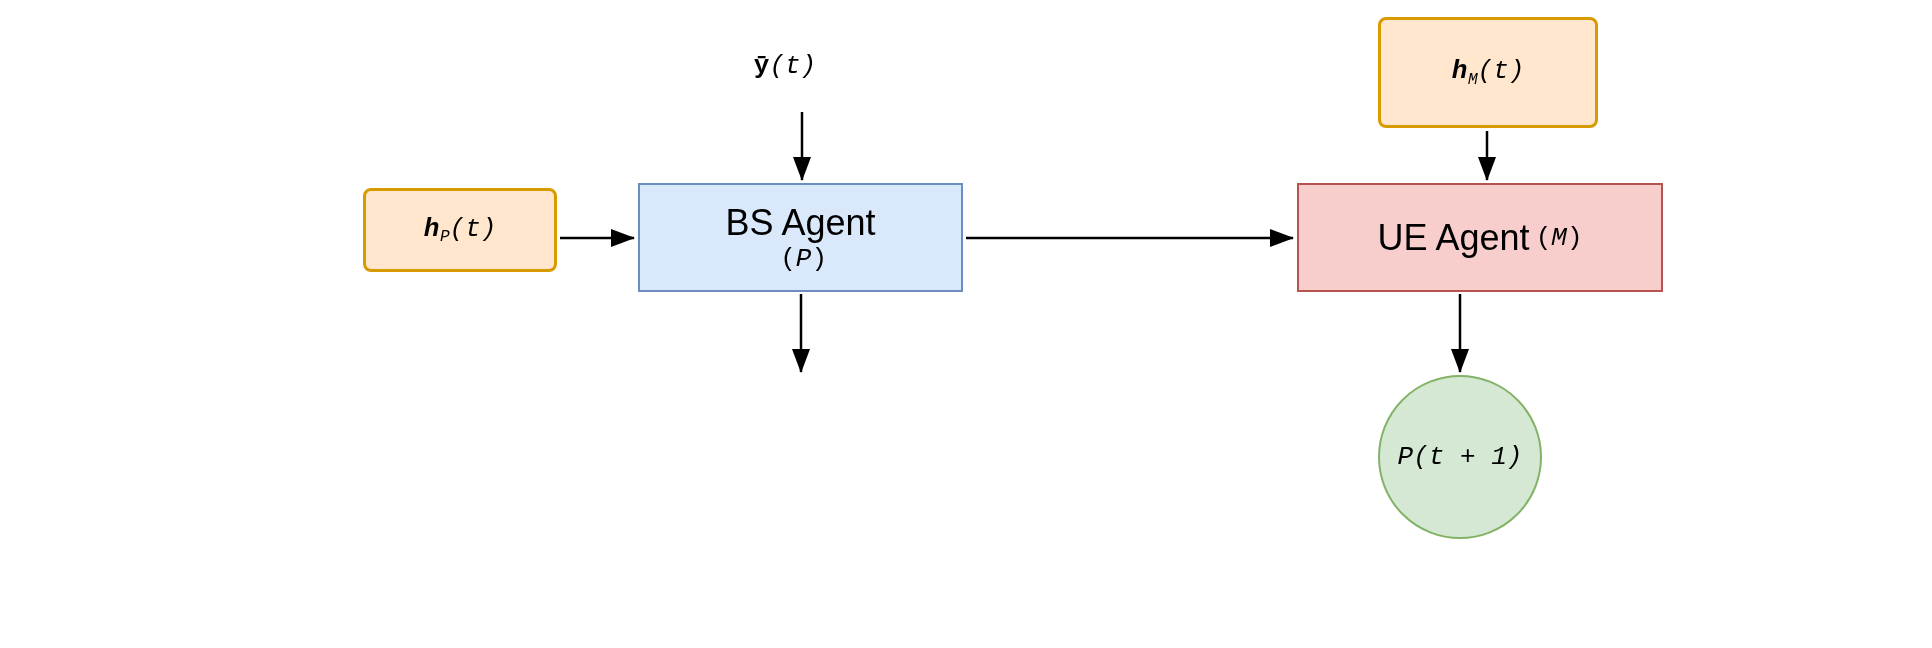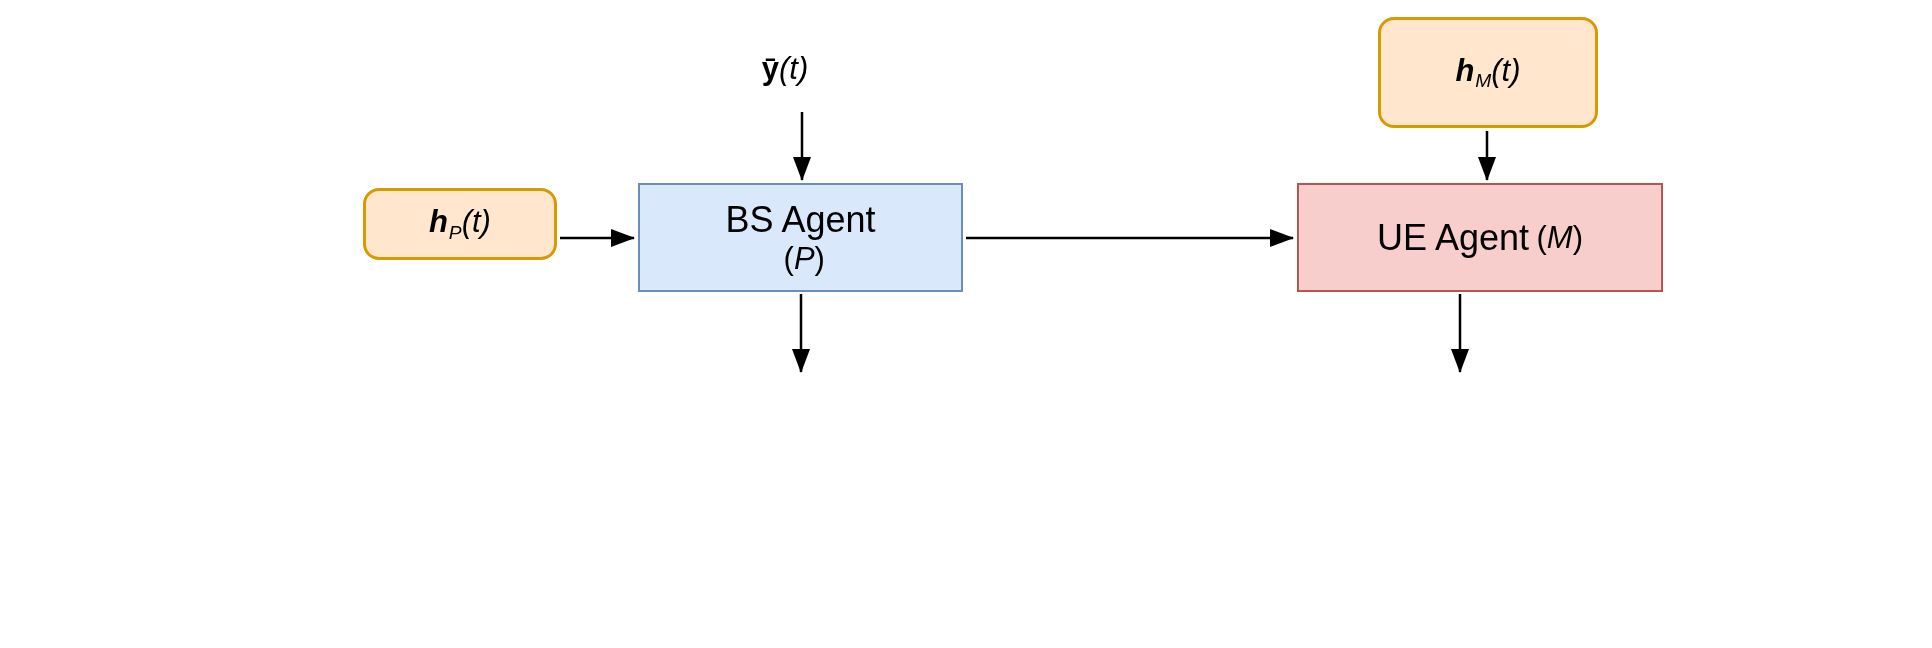--- a/index.html
+++ b/index.html
@@ -28,41 +28,41 @@
     position: absolute;
     display: flex;
     align-items: center;
     justify-content: center;
     box-sizing: border-box;
     white-space: nowrap;
   }
   .box-orange {
     background: var(--orange_fill, #FFE6CC);
     border: 3px solid var(--orange_stroke, #D79B00);
-    border-radius: 16px;
+    border-radius: 8px;
   }
   .box-blue {
     background: var(--blue_fill, #DAE8FC);
     border: 2.5px solid var(--blue_stroke, #6C8EBF);
     flex-direction: column;
   }
   .box-red {
     background: var(--red_fill, #F8CECC);
     border: 2.5px solid var(--red_stroke, #B85450);
   }
   .circle-green {
     background: var(--green_fill, #D5E8D4);
     border: 2.5px solid var(--green_stroke, #82B366);
     border-radius: 50%;
   }
   .sans-label { font-size: 36px; }
   .math {
-    font-family: Liberation Sans, sans-serif;
+    font-family: Liberation Mono, monospace;
     font-style: italic;
-    font-size: 31px;
+    font-size: 26px;
   }
   .math .mb {            
     font-weight: bold;
     font-style: normal;
   }
   .math .mbi {           
     font-weight: bold;
     font-style: italic;
   }
   .math .msub {          
@@ -90,21 +90,21 @@
       </marker>
     </defs>
     <line x1="560" y1="238" x2="634" y2="238" marker-end="url(#arrowhead)"></line>
     <line x1="802" y1="112" x2="802" y2="180" marker-end="url(#arrowhead)"></line>
     <line x1="966" y1="238" x2="1293" y2="238" marker-end="url(#arrowhead)"></line>
     <line x1="1487" y1="131" x2="1487" y2="180" marker-end="url(#arrowhead)"></line>
     <line x1="801" y1="294" x2="801" y2="372" marker-end="url(#arrowhead)"></line>
     <line x1="1460" y1="294" x2="1460" y2="372" marker-end="url(#arrowhead)"></line>
   </svg>
 
-  <div class="node box-orange" style="left:363px; top:188px; width:194px; height:72px;">
+  <div class="node box-orange" style="left:363px; top:188px; width:194px; height:84px;">
     <span class="math"><span class="mbi">h</span><span class="msub">P</span><span>(t)</span></span>
   </div>
 
   <div class="free-label" style="left:685px; top:50px; width:200px;">
     <span class="math"><span class="mb">ȳ</span><span>(t)</span></span>
   </div>
 
   <div class="node box-blue" style="left:638px; top:183px; width:325px; height:109px;">
     <span class="sans-label">BS Agent</span>
     <span class="math paren-group"><span style="font-style:normal;">(</span><span>P</span><span style="font-style:normal;">)</span></span>
@@ -114,14 +114,17 @@
   <div class="node box-red" style="left:1297px; top:183px; width:366px; height:109px;">
     <span class="sans-label">UE Agent</span>
     <span class="math paren-group"><span style="font-style:normal;">(</span><span>M</span><span style="font-style:normal;">)</span></span>
   </div>
 
   <div class="node box-orange" style="left:1378px; top:17px; width:220px; height:111px;">
     <span class="math"><span class="mbi">h</span><span class="msub">M</span><span>(t)</span></span>
   </div>
 
 
+  <div class="node circle-green" style="left:1378px; top:375px; width:164px; height:164px;">
+    <span class="math"><span>P</span><span>(t + 1)</span></span>
+  </div>
 
 </div>
 
 </body></html>

